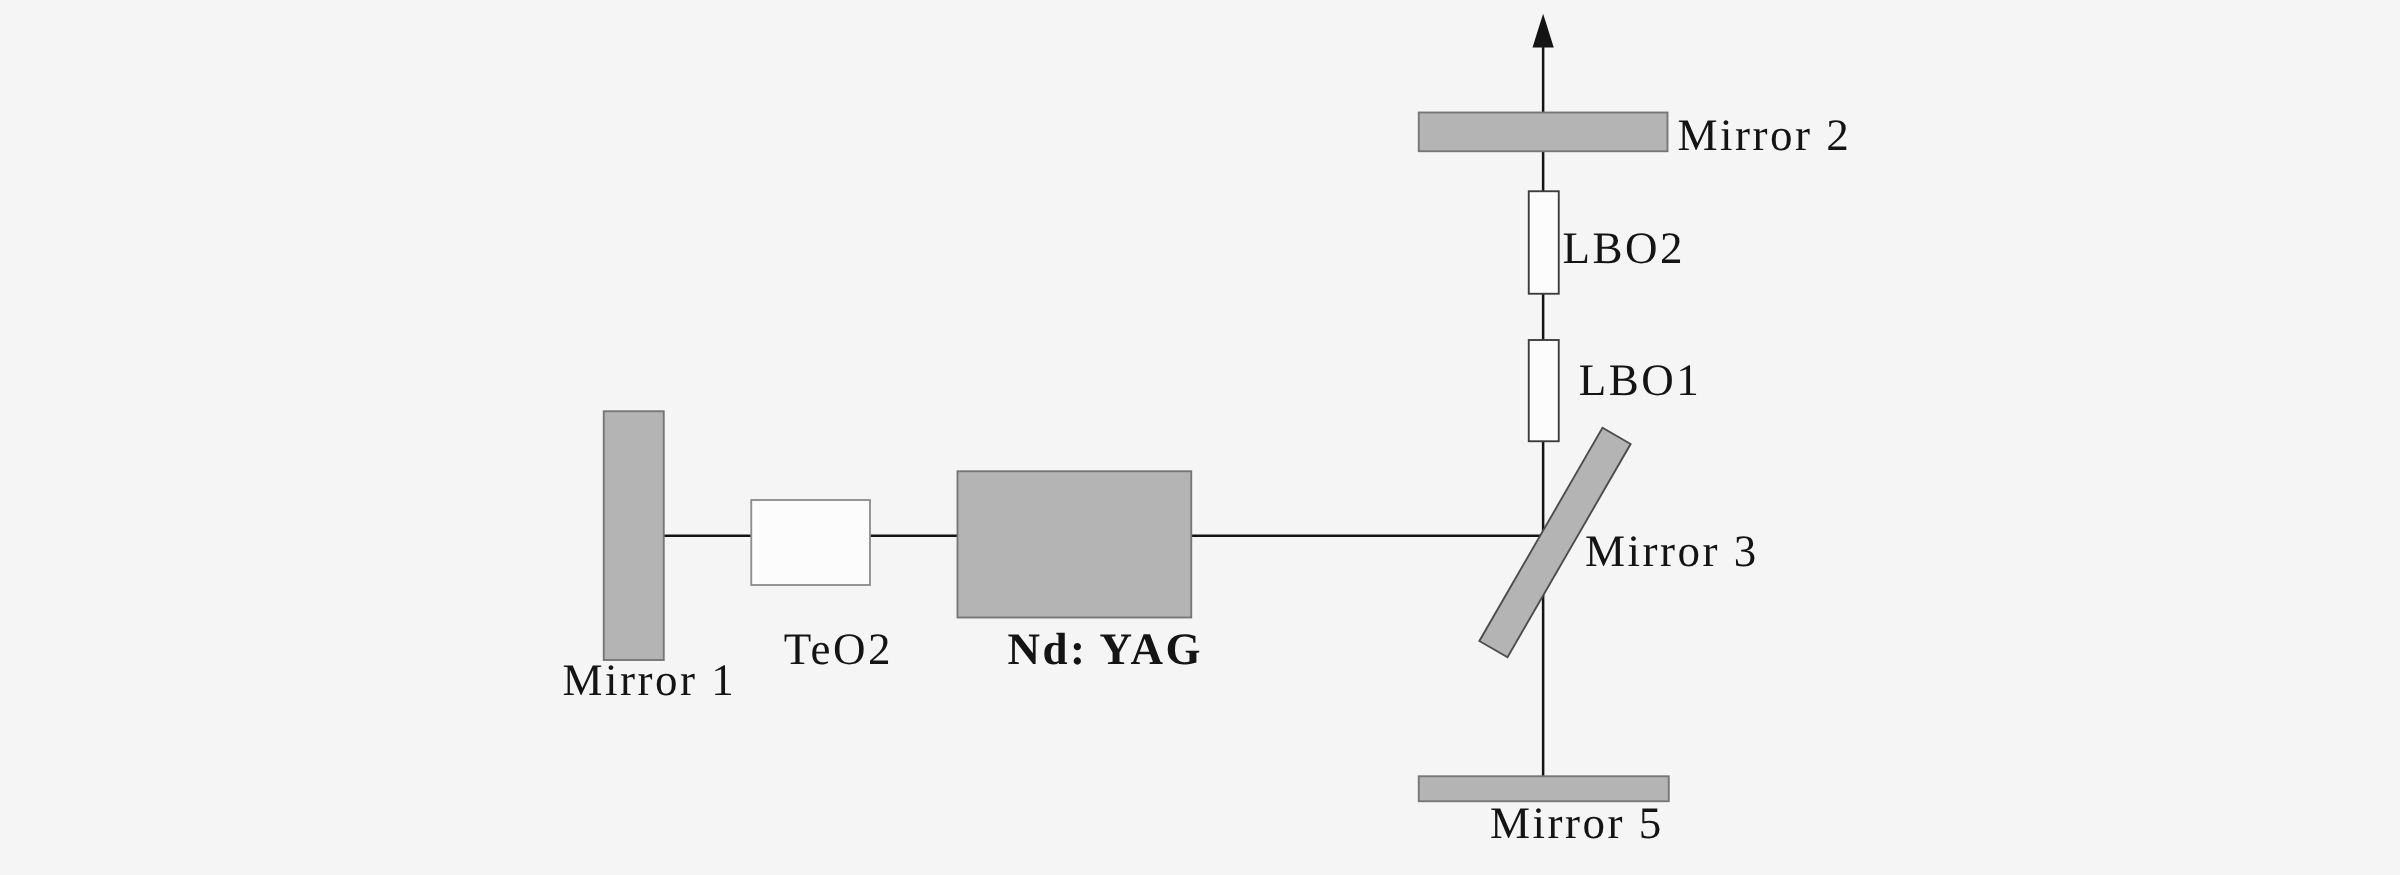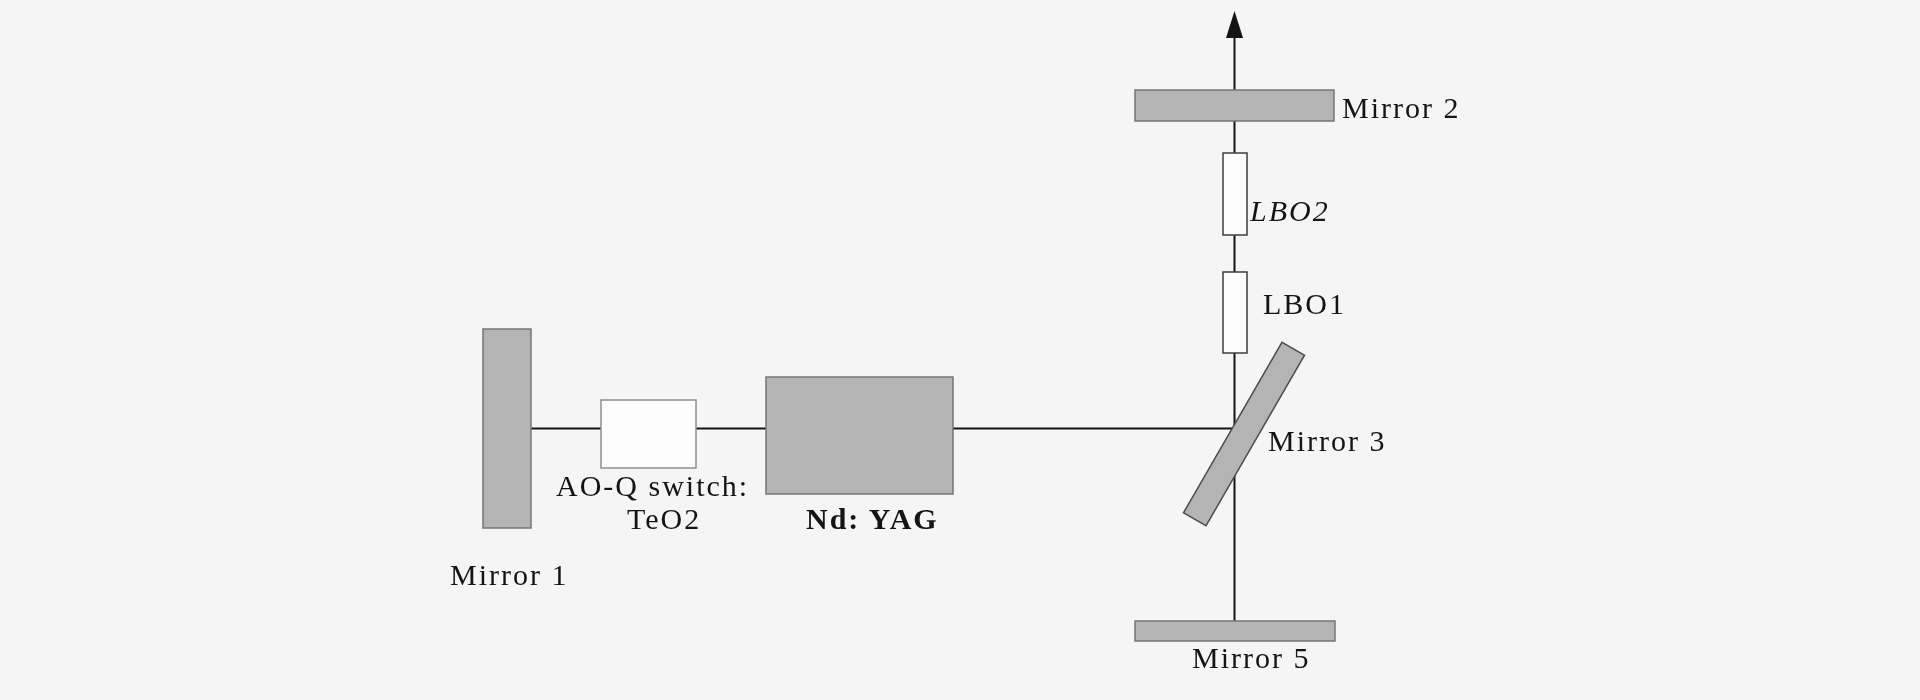--- a/index.html
+++ b/index.html
@@ -15,21 +15,21 @@
     background: #f5f5f5;
     font-family: "Liberation Serif", "DejaVu Serif", serif;
   }
   .stage svg {
     position: absolute;
     left: 0;
     top: 0;
   }
   .label {
     position: absolute;
-    font-size: 30px;
+    font-size: 36px;
     line-height: 30px;
     letter-spacing: 2px;
     color: #141414;
     white-space: nowrap;
     user-select: none;
   }
 </style>
 </head>
 <body>
 
@@ -53,30 +53,29 @@
 
     <rect x="1135" y="90" width="199" height="31" stroke-width="1.5" fill="#b4b4b4" stroke="#767676"></rect>
 
     <rect x="1223" y="153" width="24" height="82" stroke-width="1.5" fill="#fcfcfc" stroke="#3c3c3c"></rect>
 
     <rect x="1223" y="272" width="24" height="81" stroke-width="1.5" fill="#fcfcfc" stroke="#3c3c3c"></rect>
 
     <rect x="1135" y="621" width="200" height="20" stroke-width="1.5" fill="#b4b4b4" stroke="#767676"></rect>
   </svg>
 
-  <div class="label" style="left:450px;  top:560px;">Mirror 1</div>
+  <div class="label" style="left:450px;  top:529px;">Mirror 1</div>
 
-  <div class="label" style="left:556px;  top:471px;">AO-Q switch:</div>
 
   <div class="label" style="left:627px;  top:504px;font-family:Liberation Serif, serif;">TeO2</div>
 
   <div class="label" style="left:806px;  top:504px;font-weight:bold;">Nd: YAG</div>
 
   <div class="label" style="left:1268px; top:426px;">Mirror 3</div>
 
   <div class="label" style="left:1342px; top:93px;">Mirror 2</div>
 
-  <div class="label" style="left:1250px; top:196px;font-style:italic;">LBO2</div>
+  <div class="label" style="left:1250px; top:183px;">LBO2</div>
 
   <div class="label" style="left:1250px; top:289px;margin-left:13px;">LBO1</div>
 
   <div class="label" style="left:1192px; top:643px;">Mirror 5</div>
 </div>
 
 </body></html>

